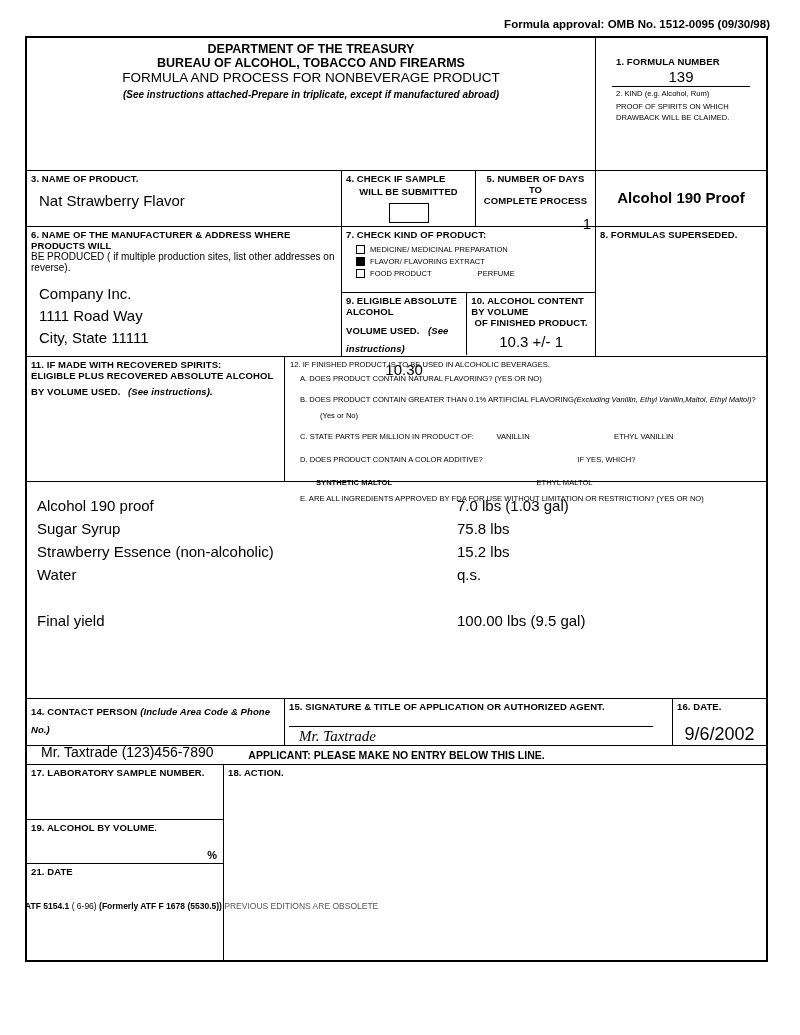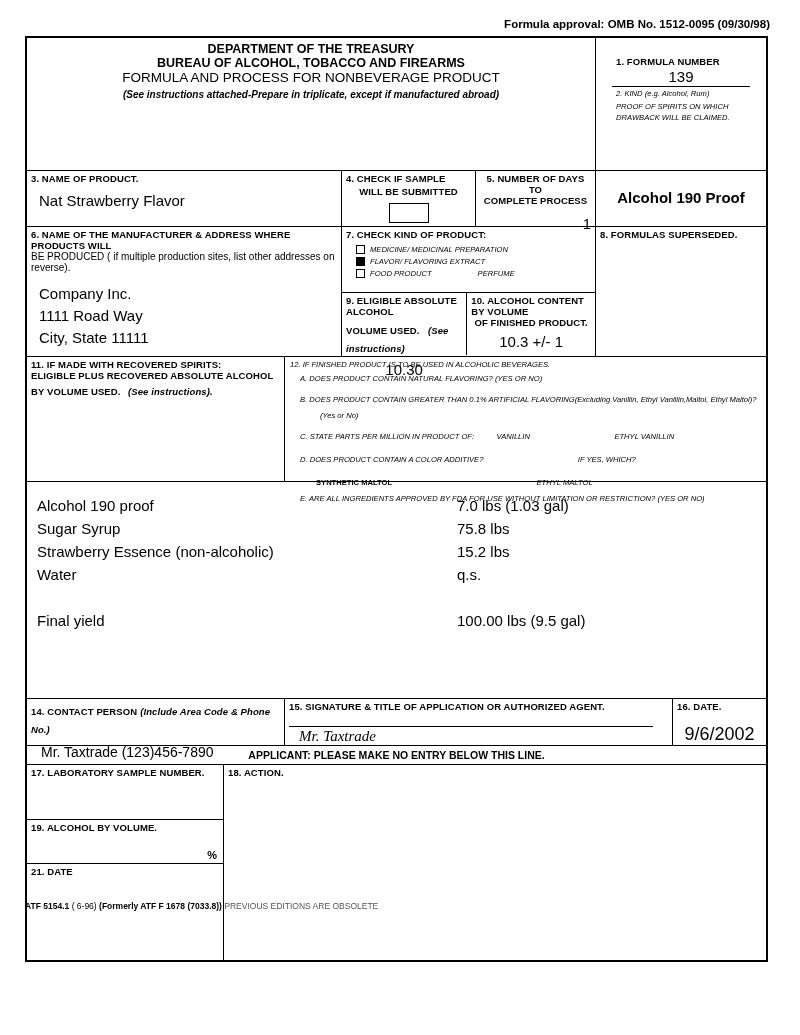--- a/index.html
+++ b/index.html
@@ -93,21 +93,21 @@
   .chk.filled { background: #000; }
 
   .sampbox {
     width: 40px;
     height: 20px;
     border: 1.5px solid #000;
     box-sizing: border-box;
     margin: 6px auto 0 auto;
   }
 
-  .tiny { font-size: 7.6px; font-style: italic; }
+  .tiny { font-size: 7.6px; }
   .tiny-b { font-size: 7.6px; font-weight: bold; }
   .tiny-i { font-size: 7.6px; font-style: italic; }
 
   .sec12 p { margin: 0 0 5px 0; }
 
   .ingred {
     display: flex;
     font-size: 15px;
     line-height: 23px;
   }
@@ -343,17 +343,17 @@
       <div class="cell bl" style="width:543px;height:195px;">
         <div class="lbl">18.  ACTION.</div>
       </div>
     </div>
 
   </div>
 
   <div class="footer">
     <span style="font-weight:bold;">ATF 5154.1</span>
     <span>( 6-96)</span>
-    <span style="font-weight:bold;">(Formerly ATF F 1678 (7033.8))</span>
+    <span style="font-weight:bold;">(Formerly ATF F 1678 (5530.5))</span>
     <span style="color:#555;">PREVIOUS EDITIONS ARE OBSOLETE</span>
   </div>
 
 </div>
 
 </body></html>

